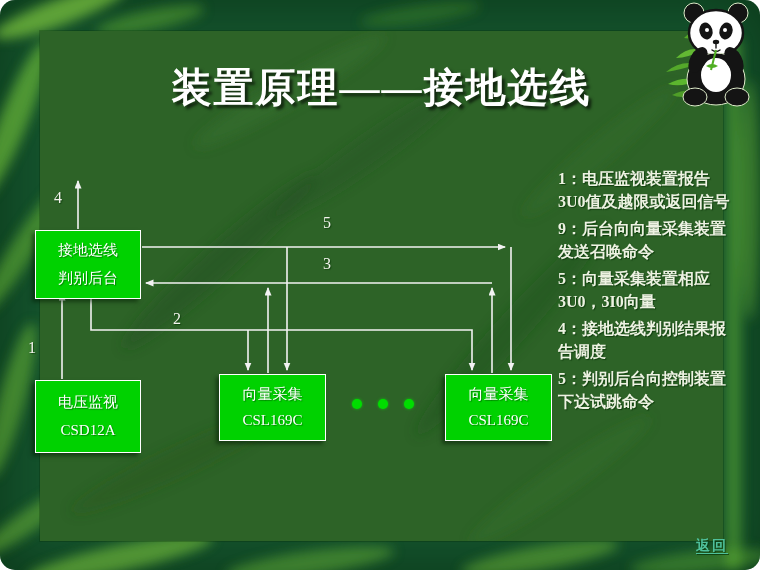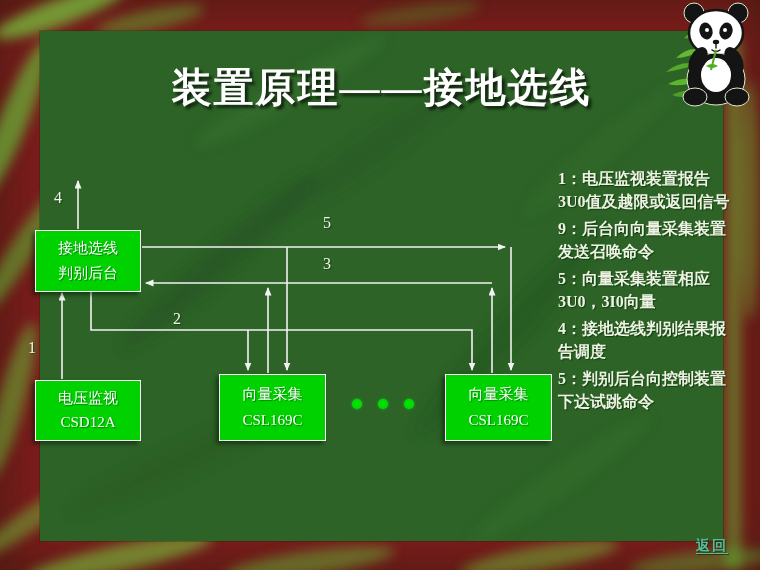--- a/index.html
+++ b/index.html
@@ -1,33 +1,33 @@
 <!DOCTYPE html>
 <html><head>
 <meta charset="utf-8">
 <style>
   html,body{margin:0;padding:0;}
   body{width:760px;height:570px;overflow:hidden;font-family:"Liberation Serif","DejaVu Serif",serif;}
-  .slide{position:relative;width:760px;height:570px;background:#7f1d1d;overflow:hidden;
-         box-shadow:inset 0 0 60px rgba(0,25,0,.45);}
+  .slide{position:relative;width:760px;height:570px;background:#14532d;overflow:hidden;
+         box-shadow:inset 0 0 60px rgba(0,25,0,.45);border-radius:15px;}
   .slide svg.bgtex{position:absolute;left:0;top:0;width:760px;height:570px;pointer-events:none;}
   .panel{position:absolute;left:40px;top:31px;width:683px;height:510px;background:#2d6327;
          box-shadow:0 0 0 1px rgba(0,40,0,.25);}
   .panel svg{position:absolute;left:0;top:0;width:683px;height:510px;pointer-events:none;}
   .title{position:absolute;left:40px;top:66px;width:683px;margin:0;text-align:center;
          color:#ffffff;font-size:40px;font-weight:600;letter-spacing:2px;line-height:44px;
          text-shadow:3px 3px 3px rgba(0,0,0,.65);}
   .connectors{position:absolute;left:0;top:0;width:760px;height:570px;pointer-events:none;}
   .node{position:absolute;background:#00d200;border:1.5px solid #ffffff;color:#fff;
         display:flex;flex-direction:column;justify-content:space-evenly;align-items:center;
         font-size:15px;box-shadow:-3px 3px 4px rgba(0,25,0,.5);
         text-shadow:1px 1px 1px rgba(0,70,0,.55);box-sizing:border-box;}
   .node span{display:block;line-height:1;}
-  .n-backoffice{left:35px;top:230px;width:106px;height:62px;}
-  .n-voltage{left:35px;top:380px;width:106px;height:61px;}
+  .n-backoffice{left:35px;top:230px;width:106px;height:69px;}
+  .n-voltage{left:35px;top:380px;width:106px;height:73px;}
   .n-vector1{left:219px;top:374px;width:107px;height:67px;}
   .n-vector2{left:445px;top:374px;width:107px;height:67px;}
   .alabel{position:absolute;color:#f4f4ee;font-size:16px;line-height:16px;
           text-shadow:1px 1px 1px rgba(0,50,0,.6);}
   .lab1{left:28px;top:340px;} .lab2{left:173px;top:311px;} .lab3{left:323px;top:256px;}
   .lab4{left:54px;top:190px;} .lab5{left:323px;top:215px;}
   .dots{position:absolute;left:352px;top:399px;display:flex;gap:16px;}
   .dots i{width:10px;height:10px;border-radius:50%;background:#00dd00;display:block;
           box-shadow:0 0 3px rgba(0,255,0,.6);}
   .notes{position:absolute;left:558px;top:167px;width:200px;color:#edf2e2;font-weight:bold;

